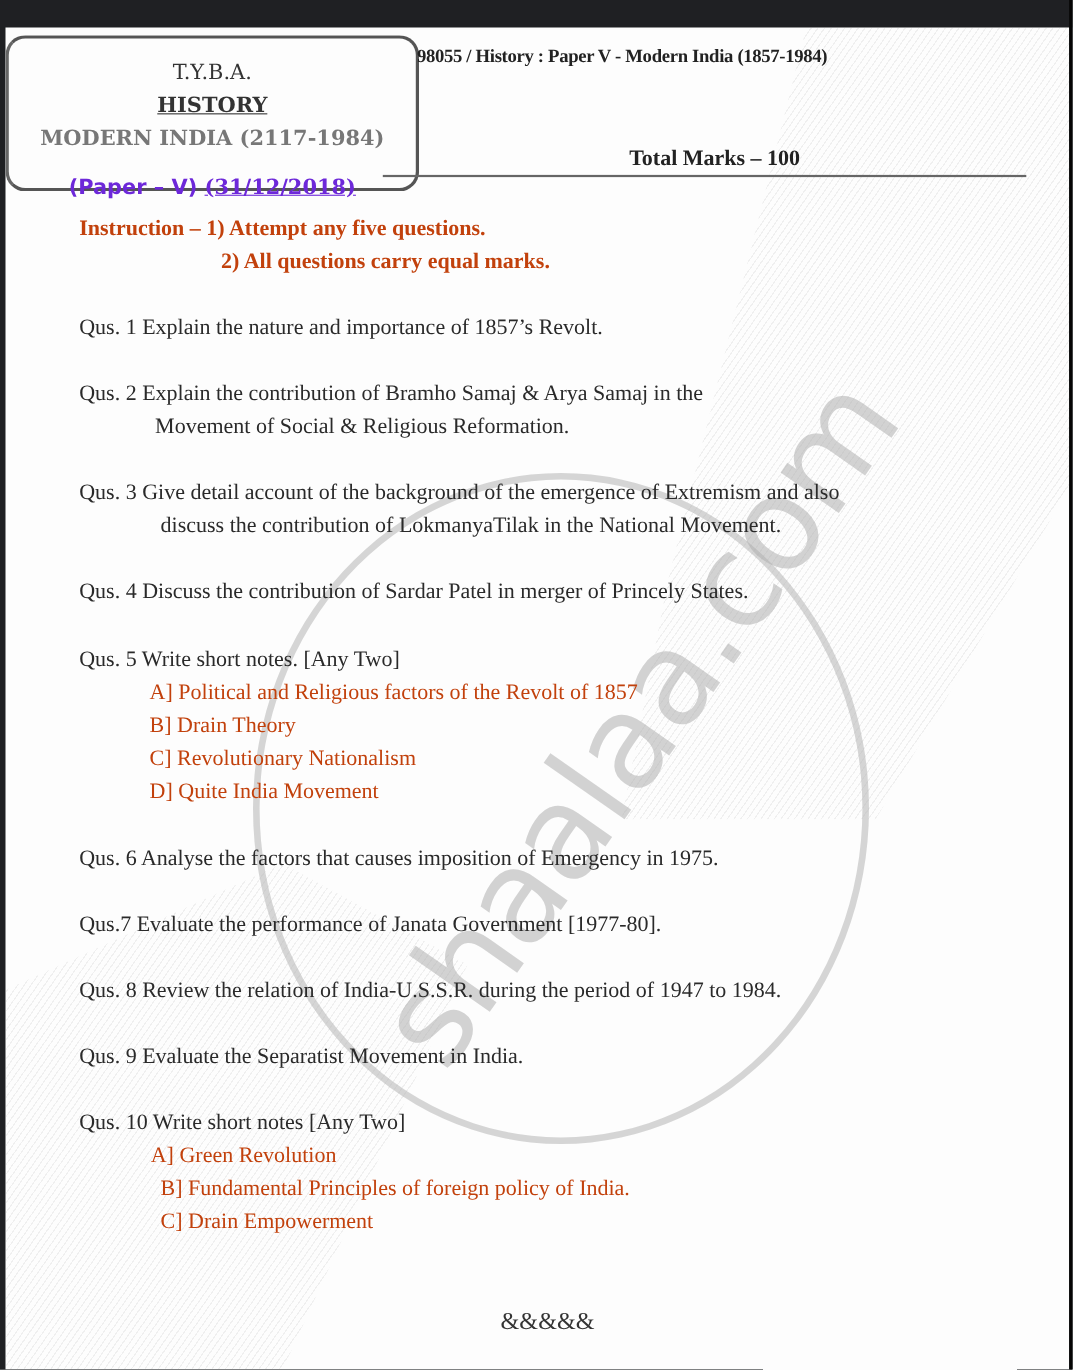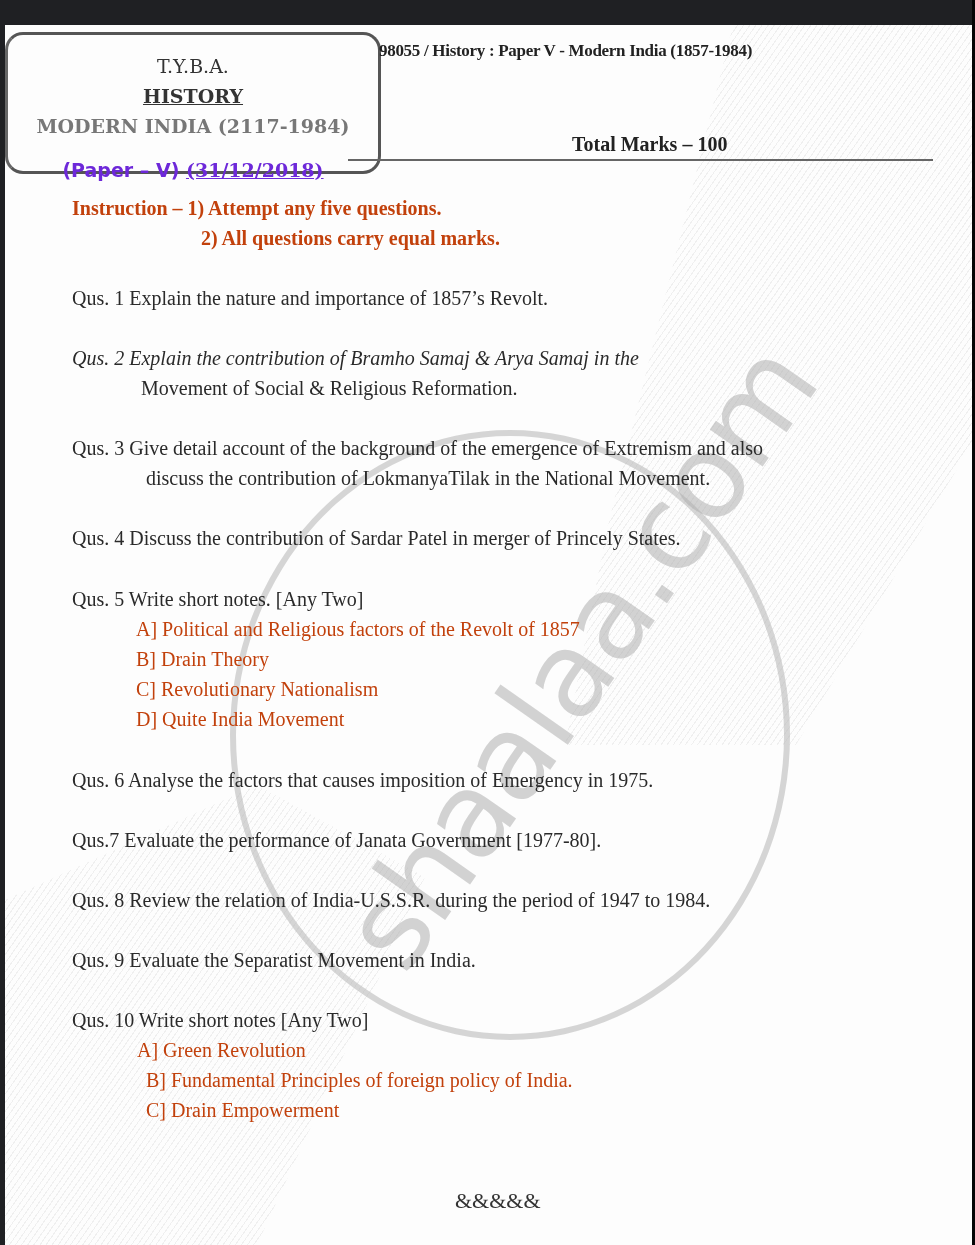--- a/index.html
+++ b/index.html
@@ -79,21 +79,21 @@
 
   <div class="course-title">98055 / History : Paper V - Modern India (1857-1984)</div>
   <div class="total-marks">Total Marks – 100</div>
   <div class="rule"></div>
 
   <div class="instr" style="left:67px; top:172px;">Instruction – 1) Attempt any five questions.</div>
   <div class="instr" style="left:196px; top:202px;">2) All questions carry equal marks.</div>
 
   <div class="q" style="left:67px; top:262px;">Qus. 1 Explain the nature and importance of 1857’s Revolt.</div>
 
-  <div class="q" style="left:67px; top:322px;font-style:italic;">Qus. 2 Explain the contribution of Bramho Samaj &amp; Arya Samaj in the</div>
+  <div class="q" style="left:67px; top:322px;">Qus. 2 Explain the contribution of Bramho Samaj &amp; Arya Samaj in the</div>
   <div class="q" style="left:136px; top:352px;">Movement of Social &amp; Religious Reformation.</div>
 
   <div class="q" style="left:67px; top:412px;">Qus. 3 Give detail account of the background of the emergence of Extremism and also</div>
   <div class="q" style="left:141px; top:442px;">discuss the contribution of LokmanyaTilak in the National Movement.</div>
 
   <div class="q" style="left:67px; top:502px;">Qus. 4 Discuss the contribution of Sardar Patel in merger of Princely States.</div>
 
   <div class="q" style="left:67px; top:563px;">Qus. 5 Write short notes. [Any Two]</div>
   <div class="sub" style="left:131px; top:593px;">A] Political and Religious factors of the Revolt of 1857</div>
   <div class="sub" style="left:131px; top:623px;">B] Drain Theory</div>

